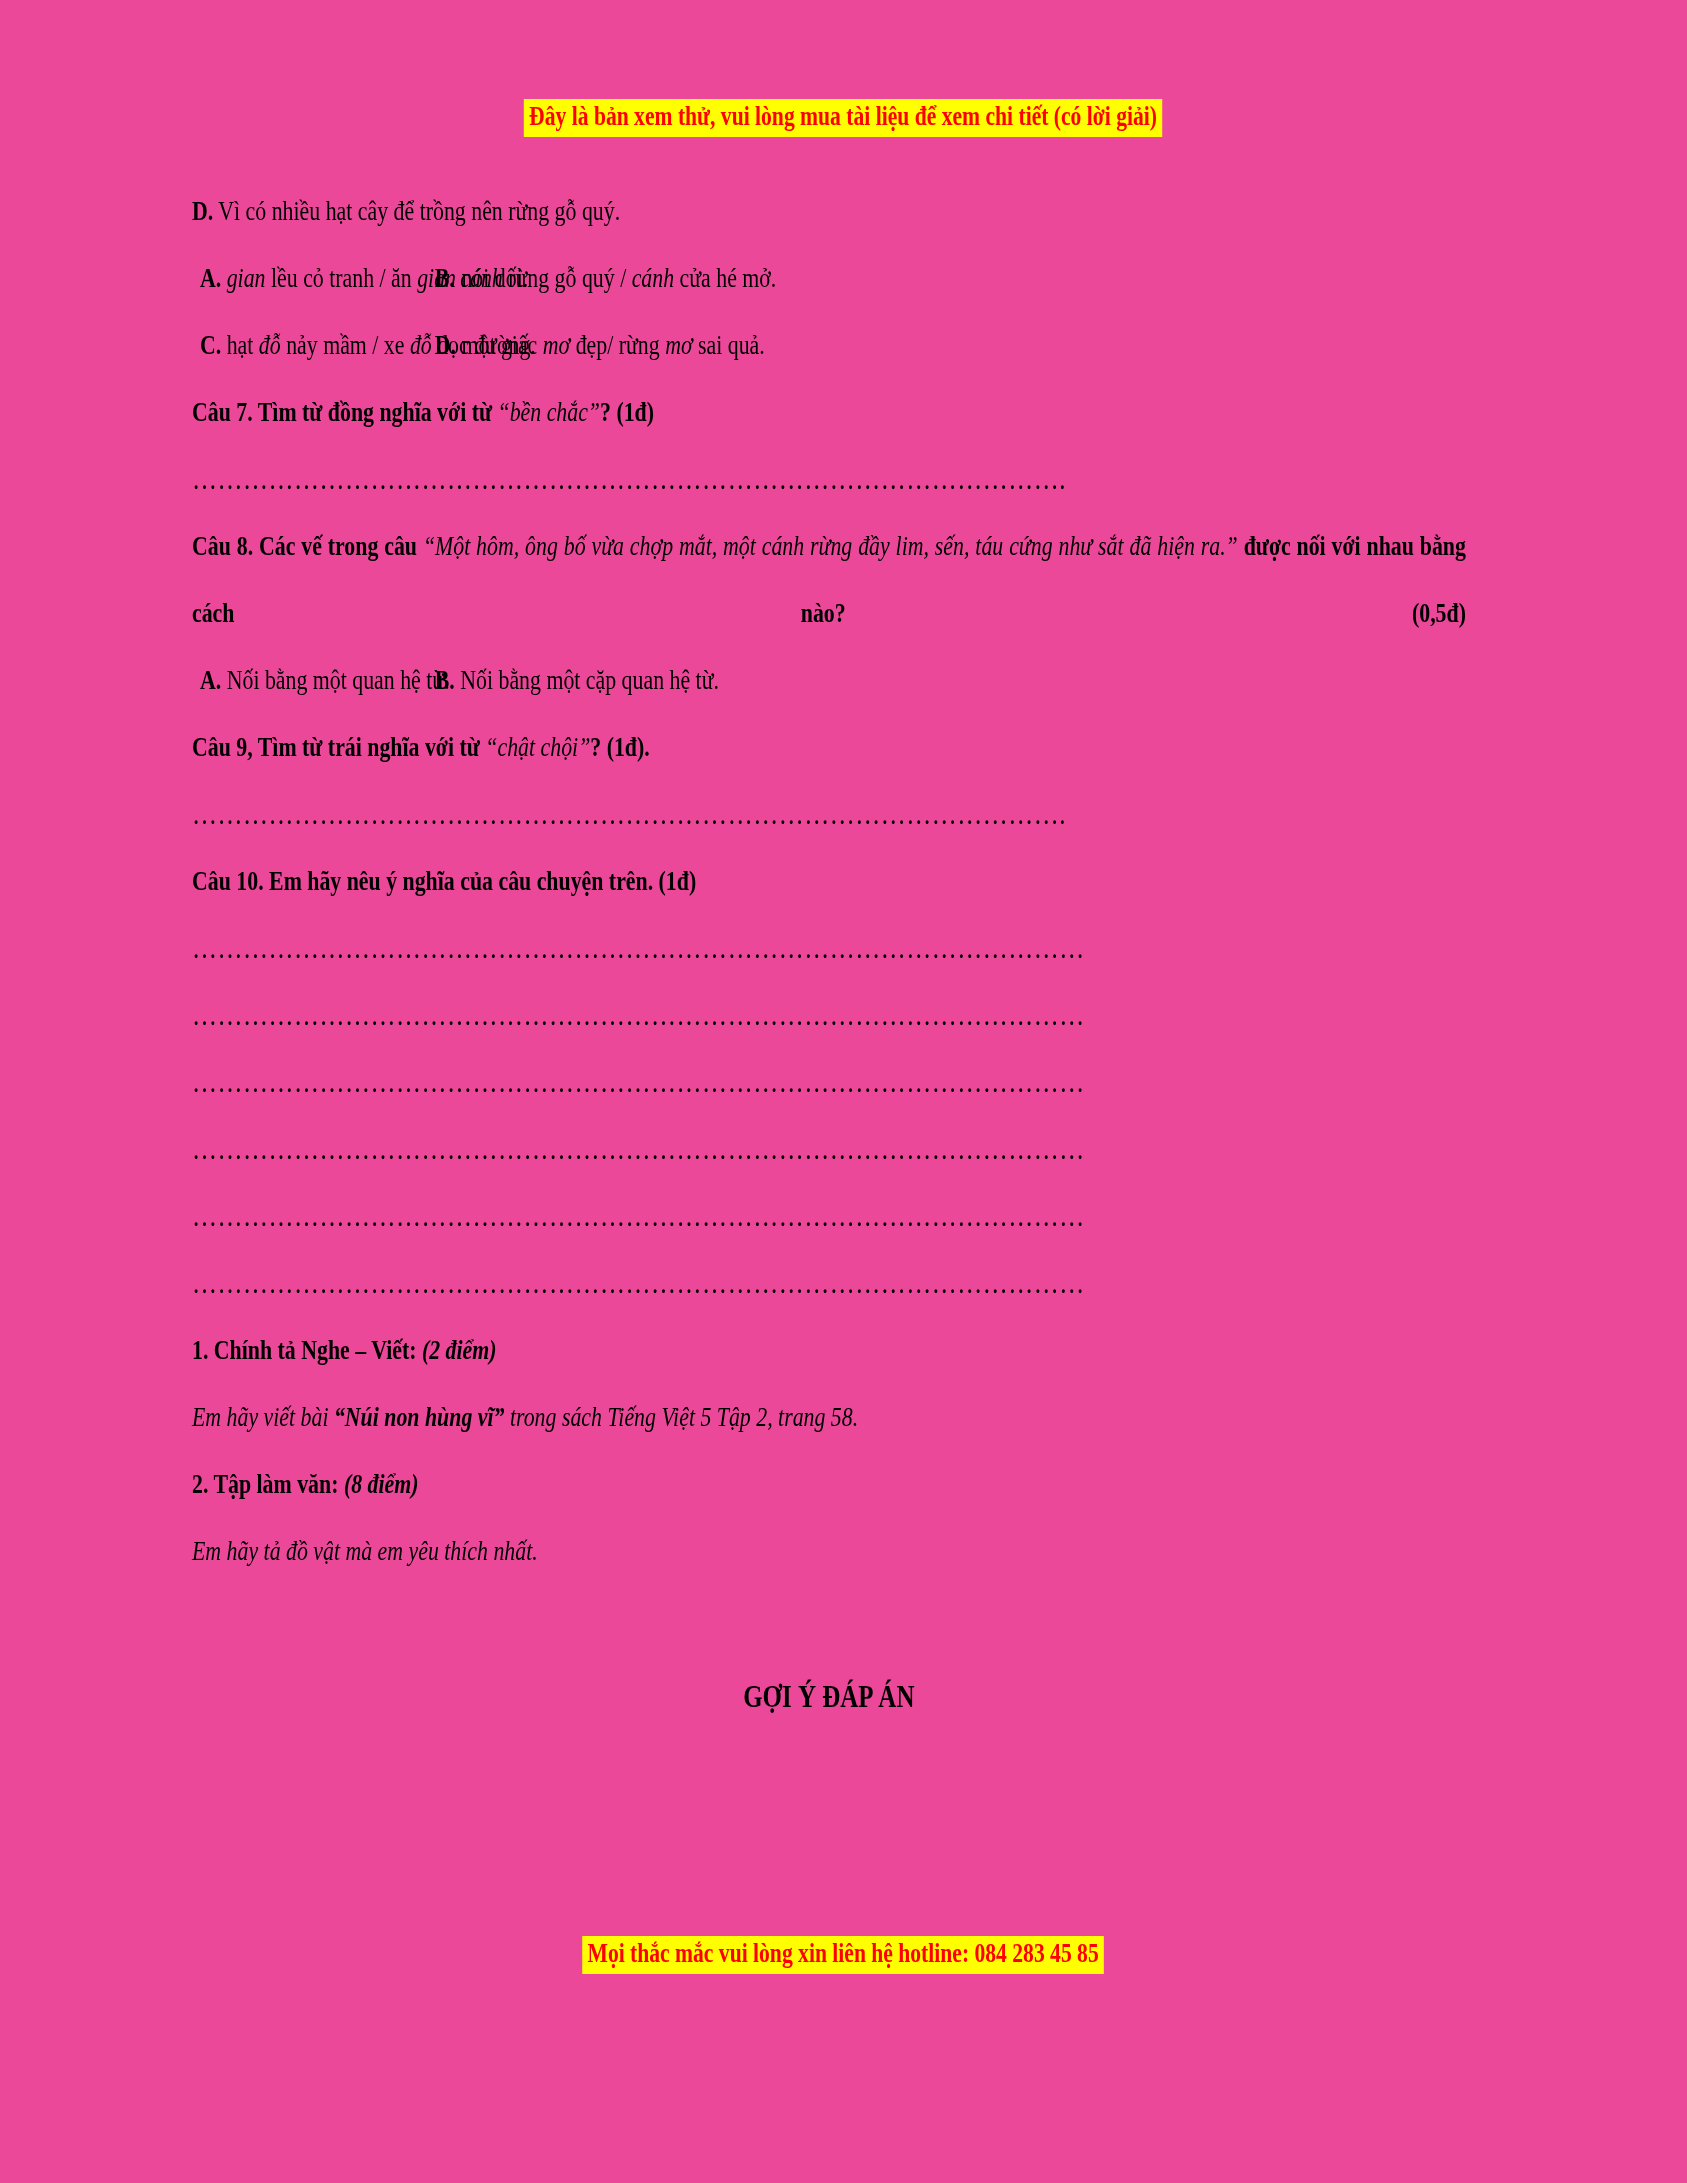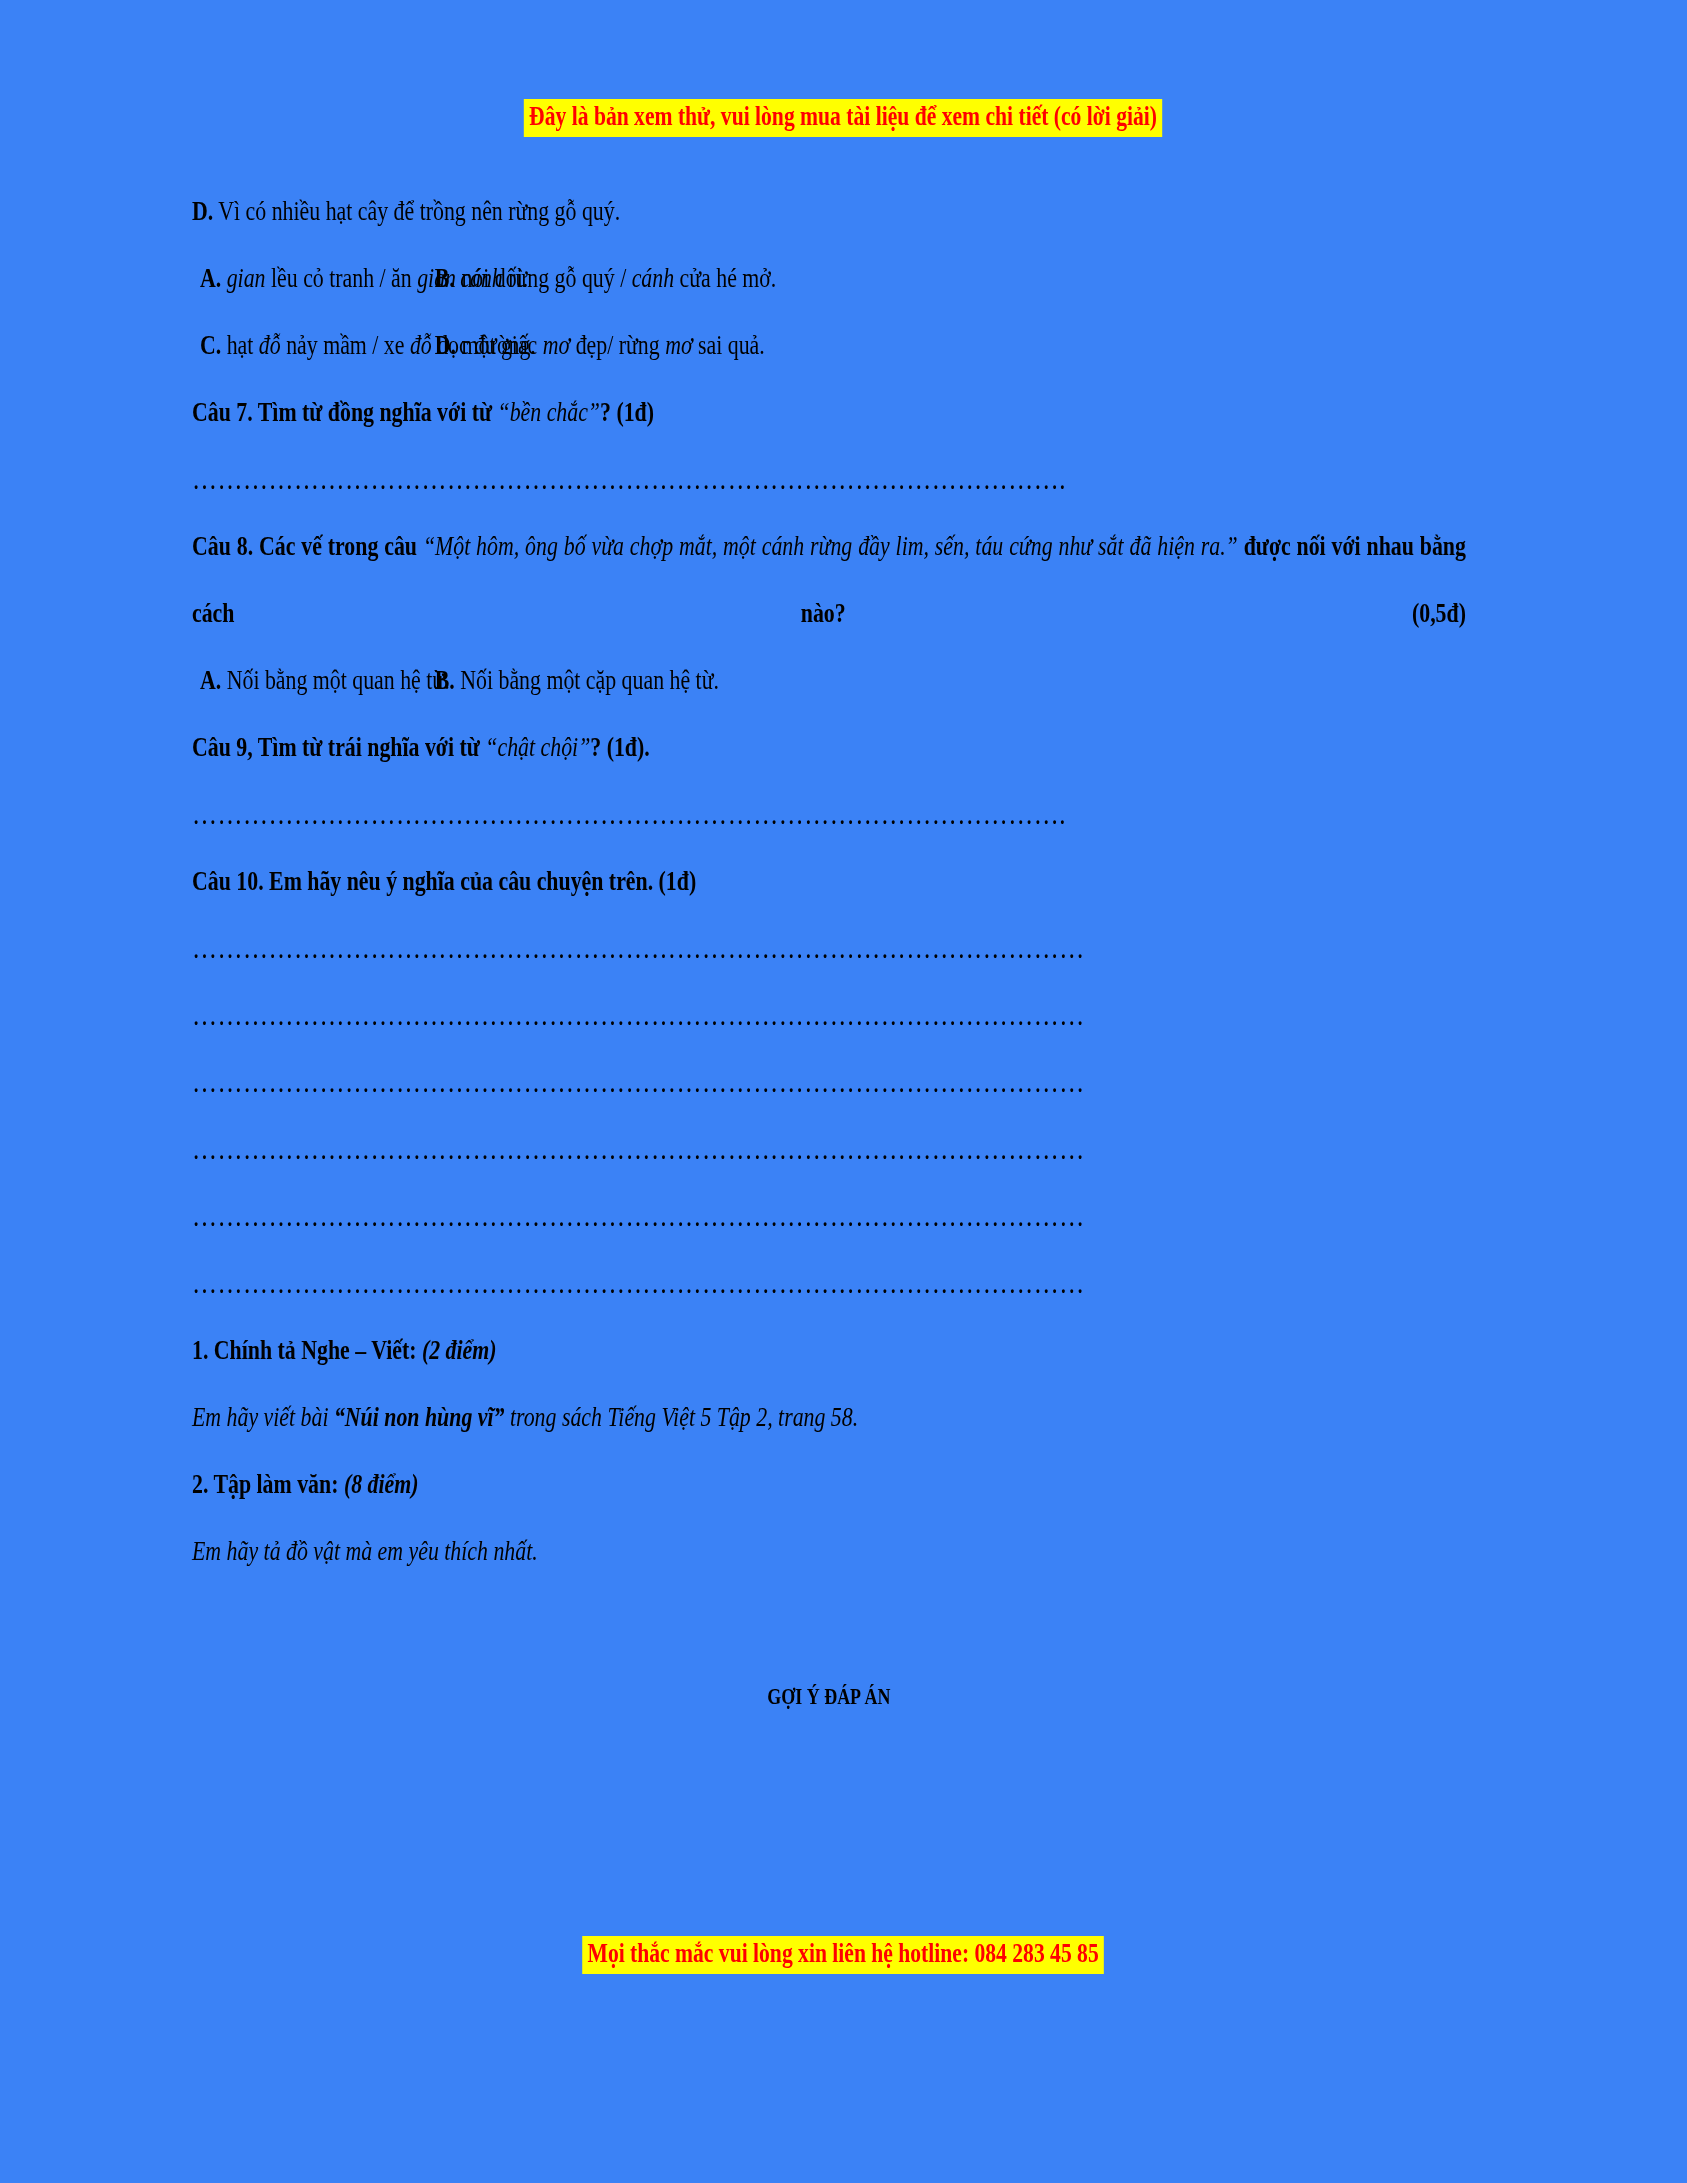--- a/index.html
+++ b/index.html
@@ -8,21 +8,21 @@
     padding: 0;
     background: #ffffff;
   }
   body {
     font-family: "Liberation Serif", "DejaVu Serif", serif;
   }
   .page {
     position: relative;
     width: 1687px;
     height: 2183px;
-    background: #3b82f6;
+    background: #ec4899;
     overflow: hidden;
     box-sizing: border-box;
   }
 
   
   .banner {
     position: absolute;
     left: 0;
     width: 1687px;
     text-align: center;
@@ -106,21 +106,21 @@
   }
   .dots > .sq {
     display: inline-block;
     transform: scaleX(0.78);
     transform-origin: left center;
     white-space: nowrap;
   }
 
   .center-head {
     text-align: center;
-    font-size: 23px;
+    font-size: 32px;
     line-height: 67px;
     font-weight: bold;
   }
   .center-head > .sq {
     display: inline-block;
     transform: scaleX(0.78);
     transform-origin: center center;
     white-space: nowrap;
   }
   .spacer-lg { height: 79px; }

